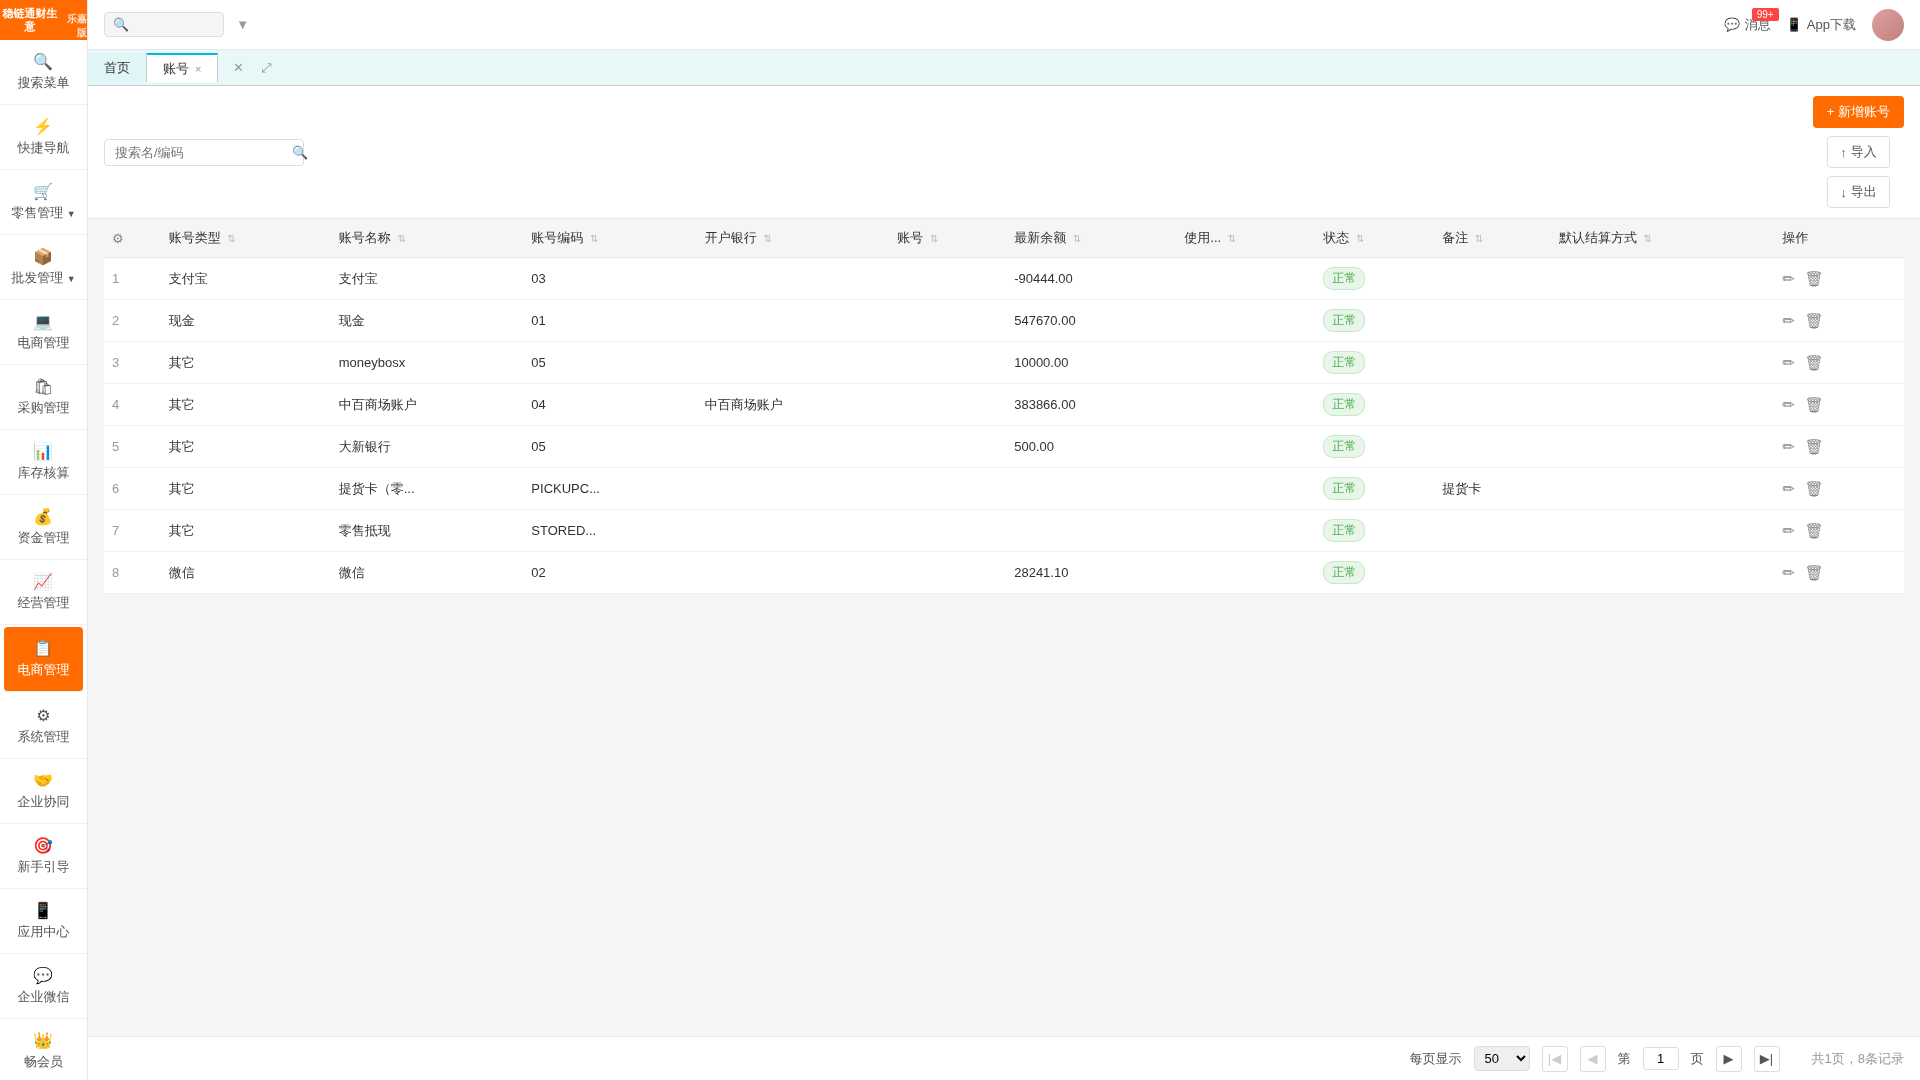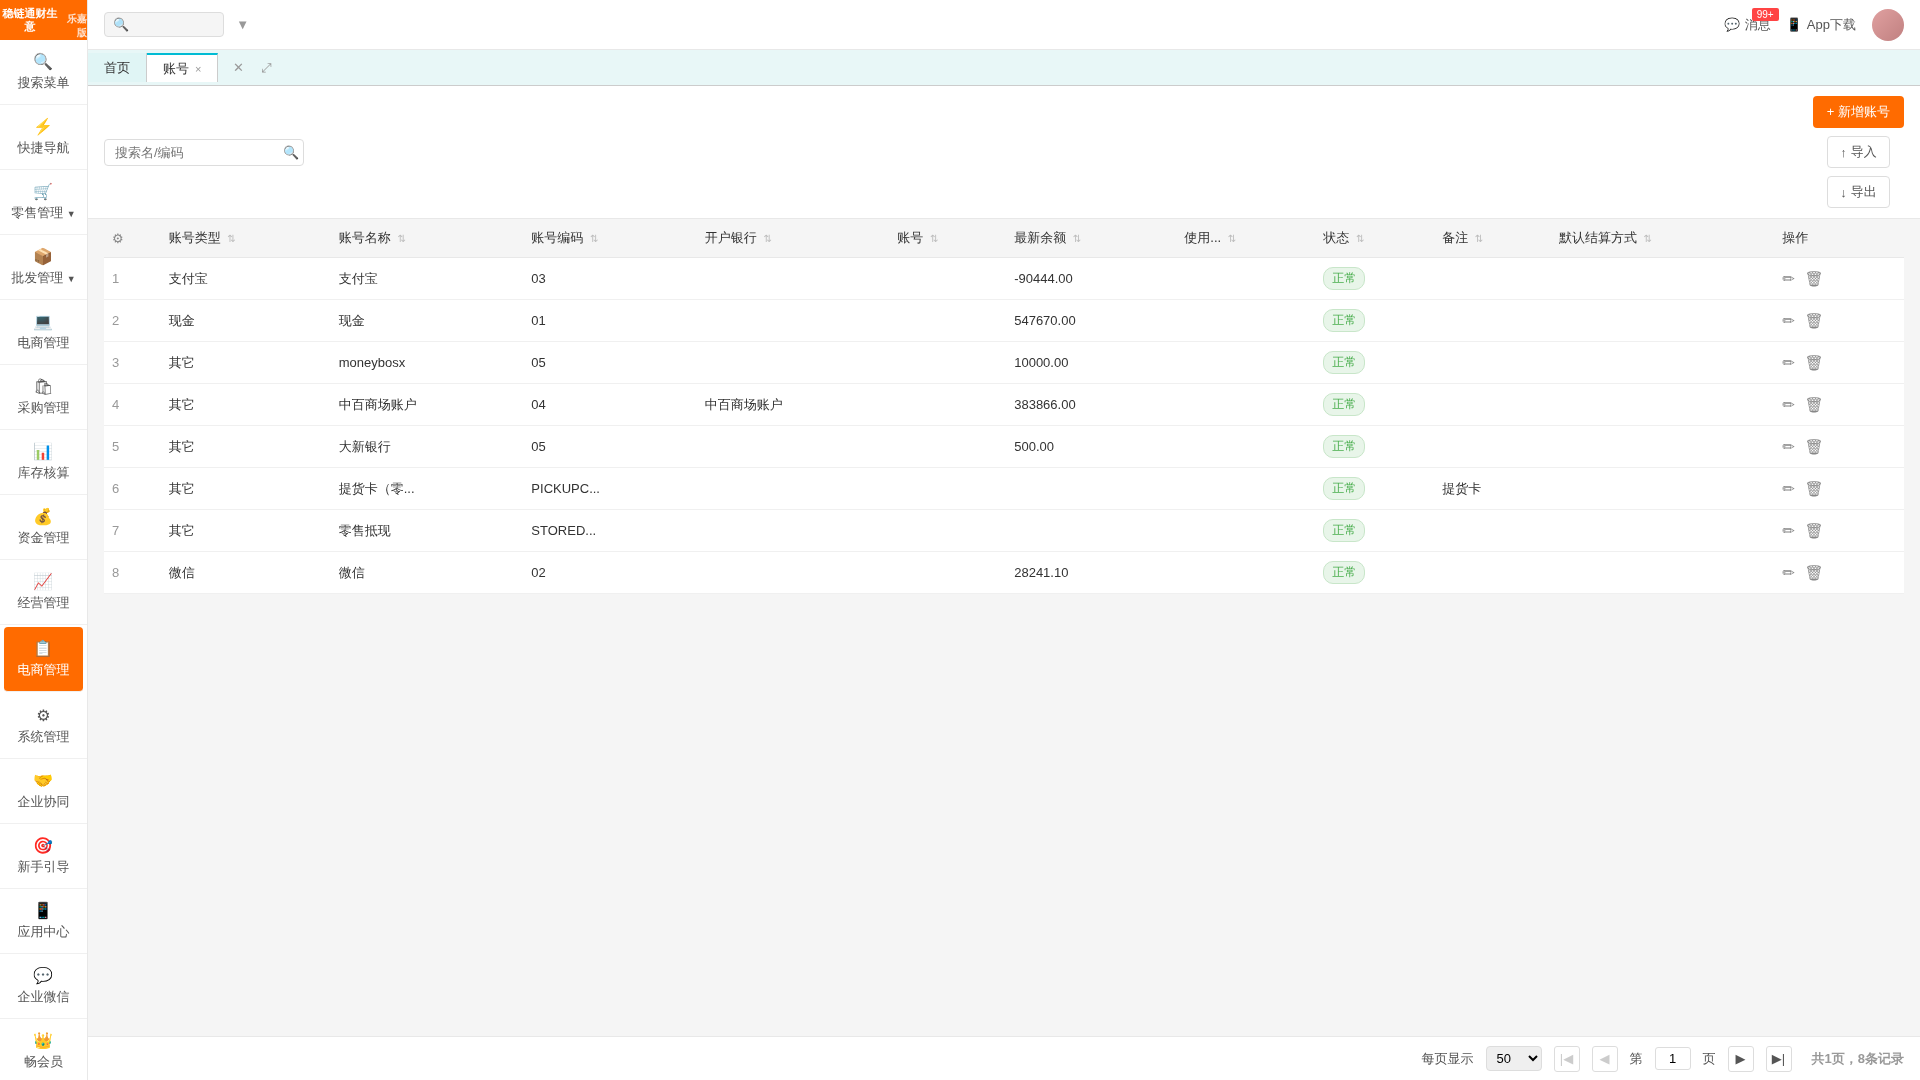--- a/index.html
+++ b/index.html
@@ -111,21 +111,21 @@
       border-bottom: 1px solid #e8e8e8;
     }
     .toolbar-left { display: flex; align-items: center; gap: 8px; }
     .toolbar-right { display: flex; align-items: center; gap: 8px; flex-direction: column; }
     .search-input-wrap {
       display: flex;
       align-items: flex-start;
       border: 1px solid #ddd;
       border-radius: 4px;
       padding: 5px 10px;
-      gap: 8px;
+      gap: 17px;
       width: 200px;
     }
     .search-input-wrap input { border: none; outline: none; font-size: 13px; color: #999; width: 160px; }
     .btn-primary {
       background: #ff6b00;
       color: white;
       border: none;
       border-radius: 4px;
       padding: 7px 14px;
       cursor: pointer;
@@ -484,16 +484,16 @@
         <option value="20">20</option>
         <option value="100">100</option>
       </select>
       <button class="page-btn disabled">|◀</button>
       <button class="page-btn disabled">◀</button>
       <span>第</span>
       <input class="page-input" type="text" value="1" style="">
       <span>页</span>
       <button class="page-btn">▶</button>
       <button class="page-btn">▶|</button>
-      <span style="color:#999;margin-left:8px;font-weight:bold;">共1页，8条记录</span>
+      <span style="color:#999;margin-left:20px;">共1页，8条记录</span>
     </div>
   </div>
 </div>
 
 </body></html>

